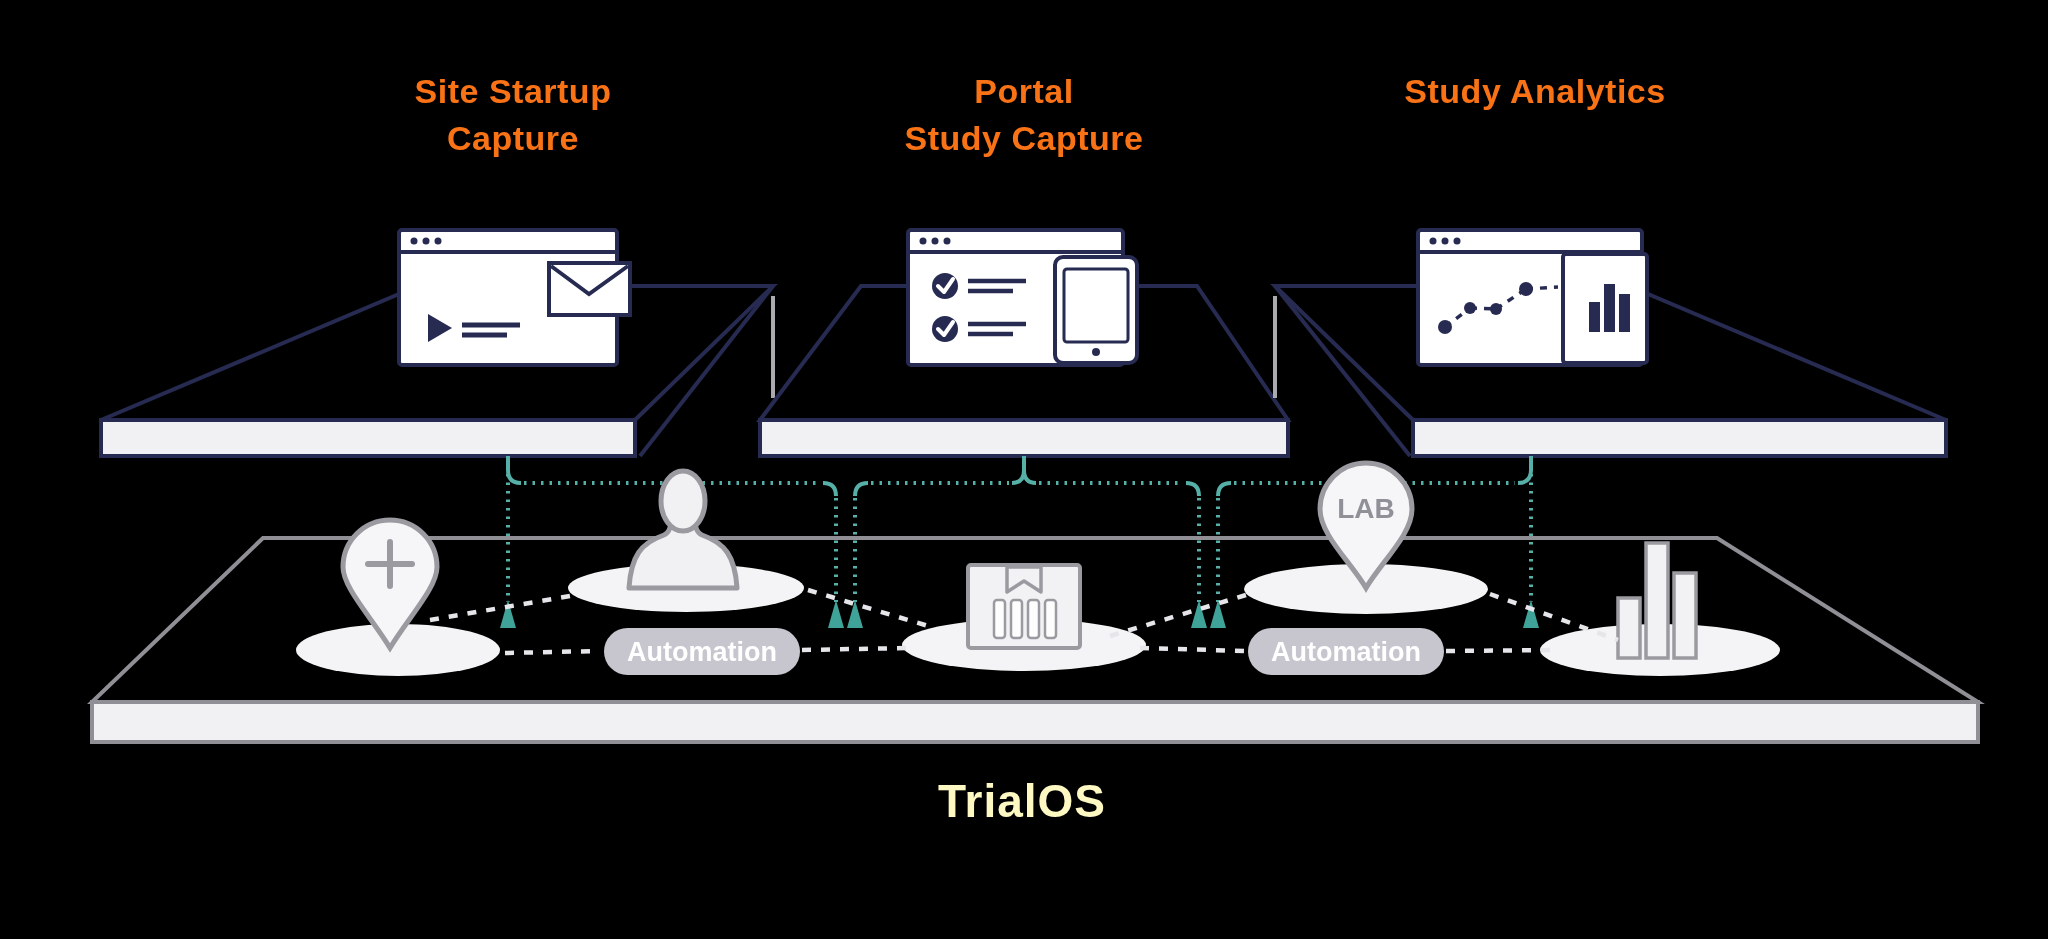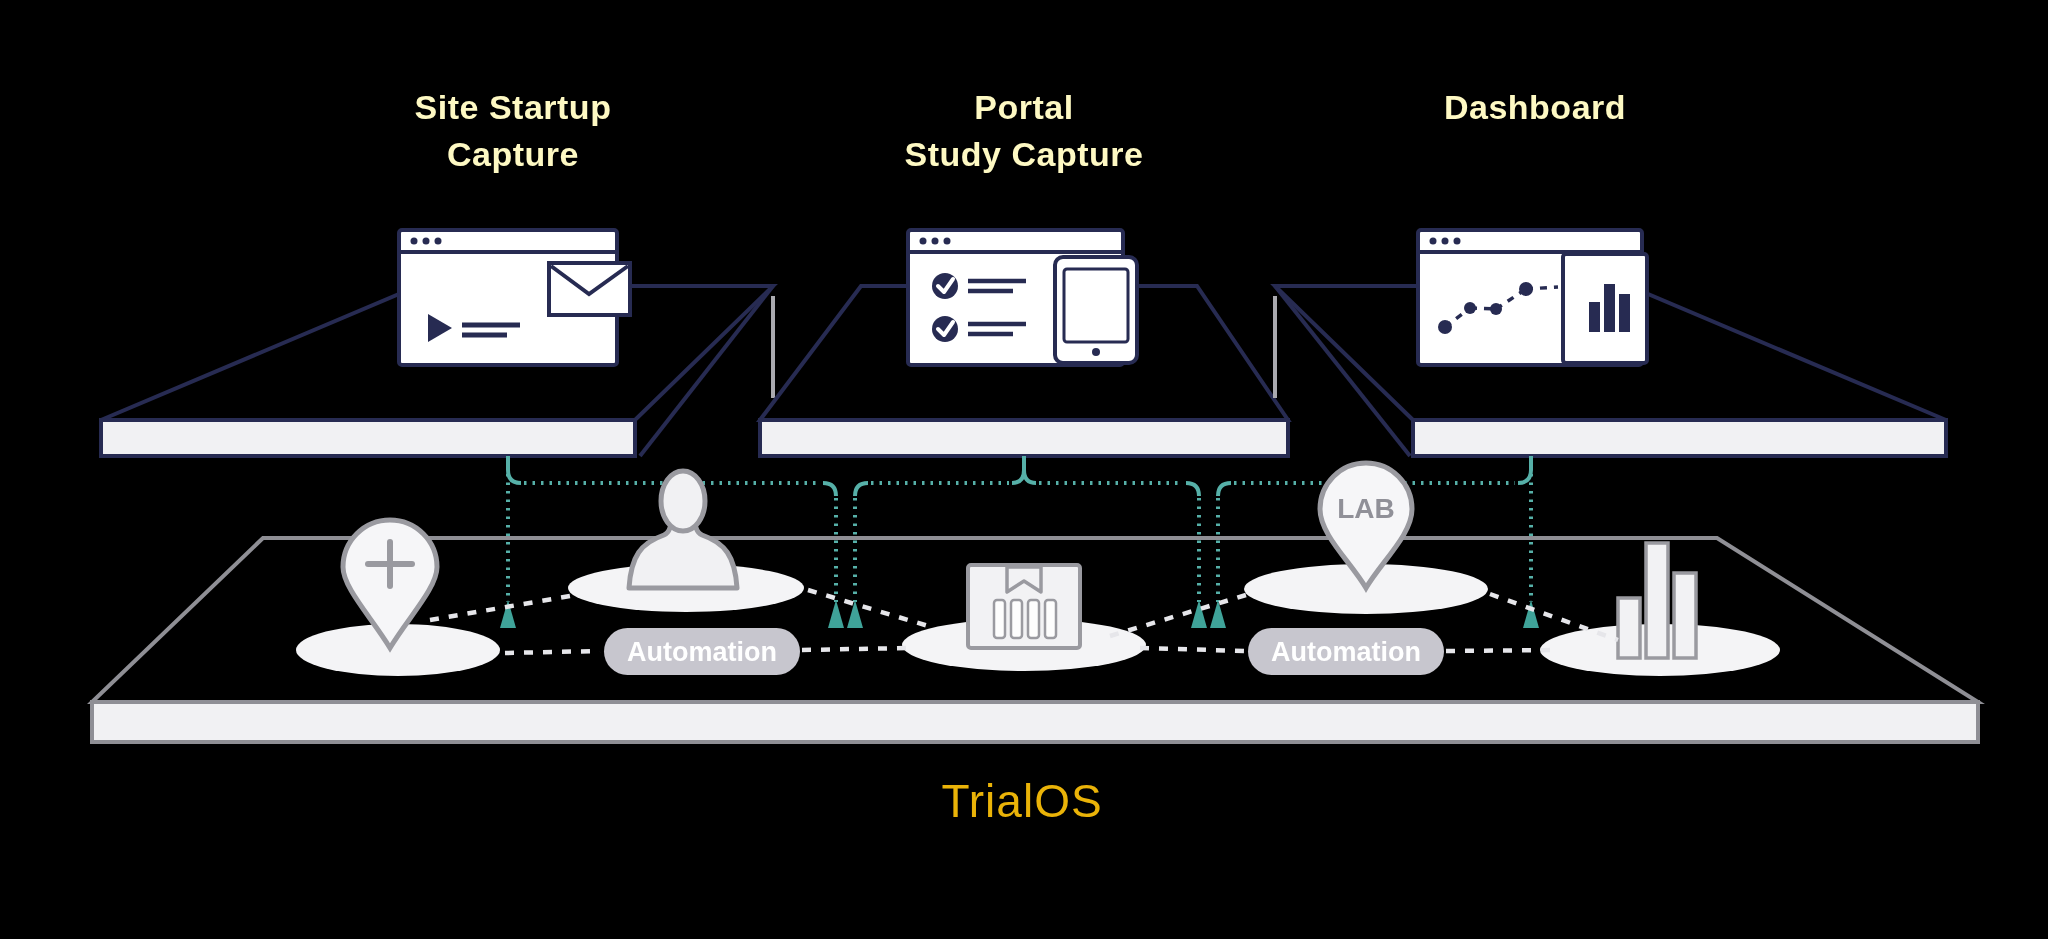--- a/index.html
+++ b/index.html
@@ -1,22 +1,22 @@
 <!DOCTYPE html>
 <html><head>
 <meta charset="utf-8">
 <style>
   html,body{margin:0;padding:0;background:#000;}
   #stage{position:relative;width:2048px;height:939px;background:#000;overflow:hidden;
          font-family:"Liberation Sans",sans-serif;}
   #stage svg{position:absolute;left:0;top:0;}
-  .app-title{position:absolute;top:84px;transform:translateX(-50%);text-align:center;
-    color:#fef9c3;font-weight:bold;font-size:34px;line-height:47px;letter-spacing:.5px;white-space:nowrap;}
-  .brand{position:absolute;top:774px;transform:translateX(-50%);color:#eab308;
-    font-weight:normal;font-size:46px;letter-spacing:1px;}
+  .app-title{position:absolute;top:68px;transform:translateX(-50%);text-align:center;
+    color:#f97316;font-weight:bold;font-size:34px;line-height:47px;letter-spacing:.5px;white-space:nowrap;}
+  .brand{position:absolute;top:774px;transform:translateX(-50%);color:#fef9c3;
+    font-weight:bold;font-size:46px;letter-spacing:1px;}
   text{font-family:"Liberation Sans",sans-serif;}
 </style>
 </head>
 <body>
 
 <div id="stage">
 
 <svg width="2048" height="939" viewBox="0 0 2048 939">
 
   <g stroke="#272b52" stroke-width="4" fill="none">
@@ -224,17 +224,17 @@
 
   <div class="app-title" style="left:513px">
     <span style="display:block">Site Startup</span>
     <span style="display:block">Capture</span>
   </div>
   <div class="app-title" style="left:1024px">
     <span style="display:block">Portal</span>
     <span style="display:block">Study Capture</span>
   </div>
   <div class="app-title" style="left:1535px">
-    <span style="display:block">Dashboard</span>
+    <span style="display:block">Study Analytics</span>
   </div>
 
   <div class="brand" style="left:1022px">TrialOS</div>
 </div>
 
 </body></html>

